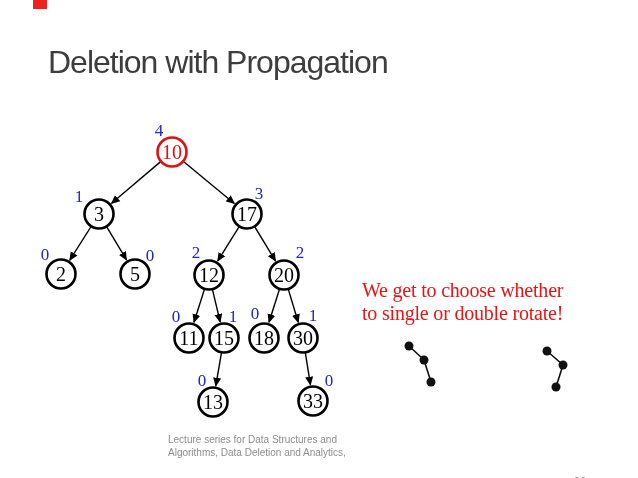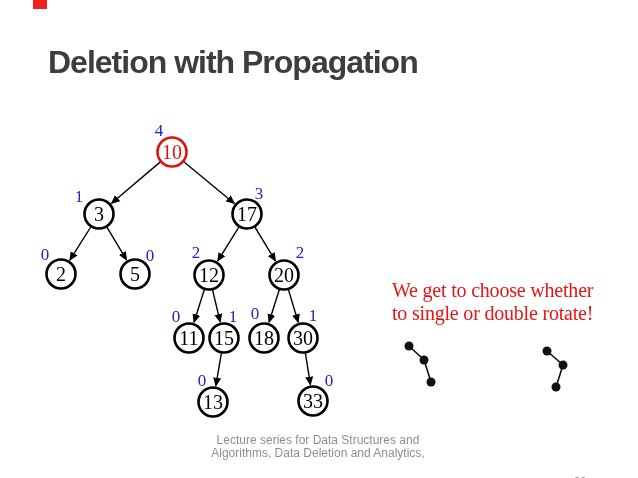--- a/index.html
+++ b/index.html
@@ -1,27 +1,27 @@
 <!DOCTYPE html>
 <html><head>
 <meta charset="utf-8">
 <style>
   html,body{margin:0;padding:0;background:#fff;}
   .slide{position:relative;width:638px;height:478px;background:#ffffff;overflow:hidden;
          font-family:"Liberation Sans",sans-serif;}
   .red-marker{position:absolute;left:33px;top:0;width:14px;height:9px;background:#ee2020;}
-  .title{position:absolute;left:48px;top:44px;margin:0;font-size:32px;font-weight:700;
+  .title{position:absolute;left:48px;top:44px;margin:0;font-size:32px;font-weight:400;
          letter-spacing:-1px;color:#3d3d3d;white-space:nowrap;}
   .question{position:absolute;left:336px;top:155px;font-family:"Liberation Serif",serif;
             font-size:20px;letter-spacing:-0.2px;color:#000;white-space:nowrap;}
   .note{position:absolute;left:362px;top:279px;font-family:"Liberation Serif",serif;
         font-size:20px;line-height:23px;letter-spacing:-0.2px;white-space:nowrap;}
   .tree-svg{position:absolute;left:0;top:0;pointer-events:none;}
-  .footer{position:absolute;left:168px;top:434px;width:300px;text-align:center;
-          font-size:12px;line-height:12.7px;color:#8e8e8e;}
+  .footer{position:absolute;left:168px;top:434px;width:300px;text-align:left;
+          font-size:10px;line-height:12.7px;color:#8e8e8e;}
   .page-number{position:absolute;left:574px;top:475px;font-size:11px;color:#8e8e8e;}
 </style>
 </head>
 <body>
 
 <div class="slide">
 
   <div class="red-marker" style="background: rgb(238, 32, 32);"></div>
 
   <h1 class="title">Deletion with Propagation</h1>
@@ -117,21 +117,21 @@
       </g>
       <g>
         <polyline points="547,351 563,365 556,387" fill="none" stroke="#111111" stroke-width="1.6"></polyline>
         <circle cx="547" cy="351" r="4.5" fill="#111111"></circle>
         <circle cx="563" cy="365" r="4.5" fill="#111111"></circle>
         <circle cx="556" cy="387" r="4.5" fill="#111111"></circle>
       </g>
     </svg>
 
 
-  <div class="note" style="color: rgb(232, 20, 20); margin-left: 30px;">
+  <div class="note" style="color: rgb(232, 20, 20);">
     <div>We get to choose whether</div>
     <div>to single or double rotate!</div>
   </div>
 
   <div class="footer">
     <div>Lecture series for Data Structures and</div>
     <div>Algorithms, Data Deletion and Analytics,</div>
   </div>
 
   <div class="page-number">36</div>

